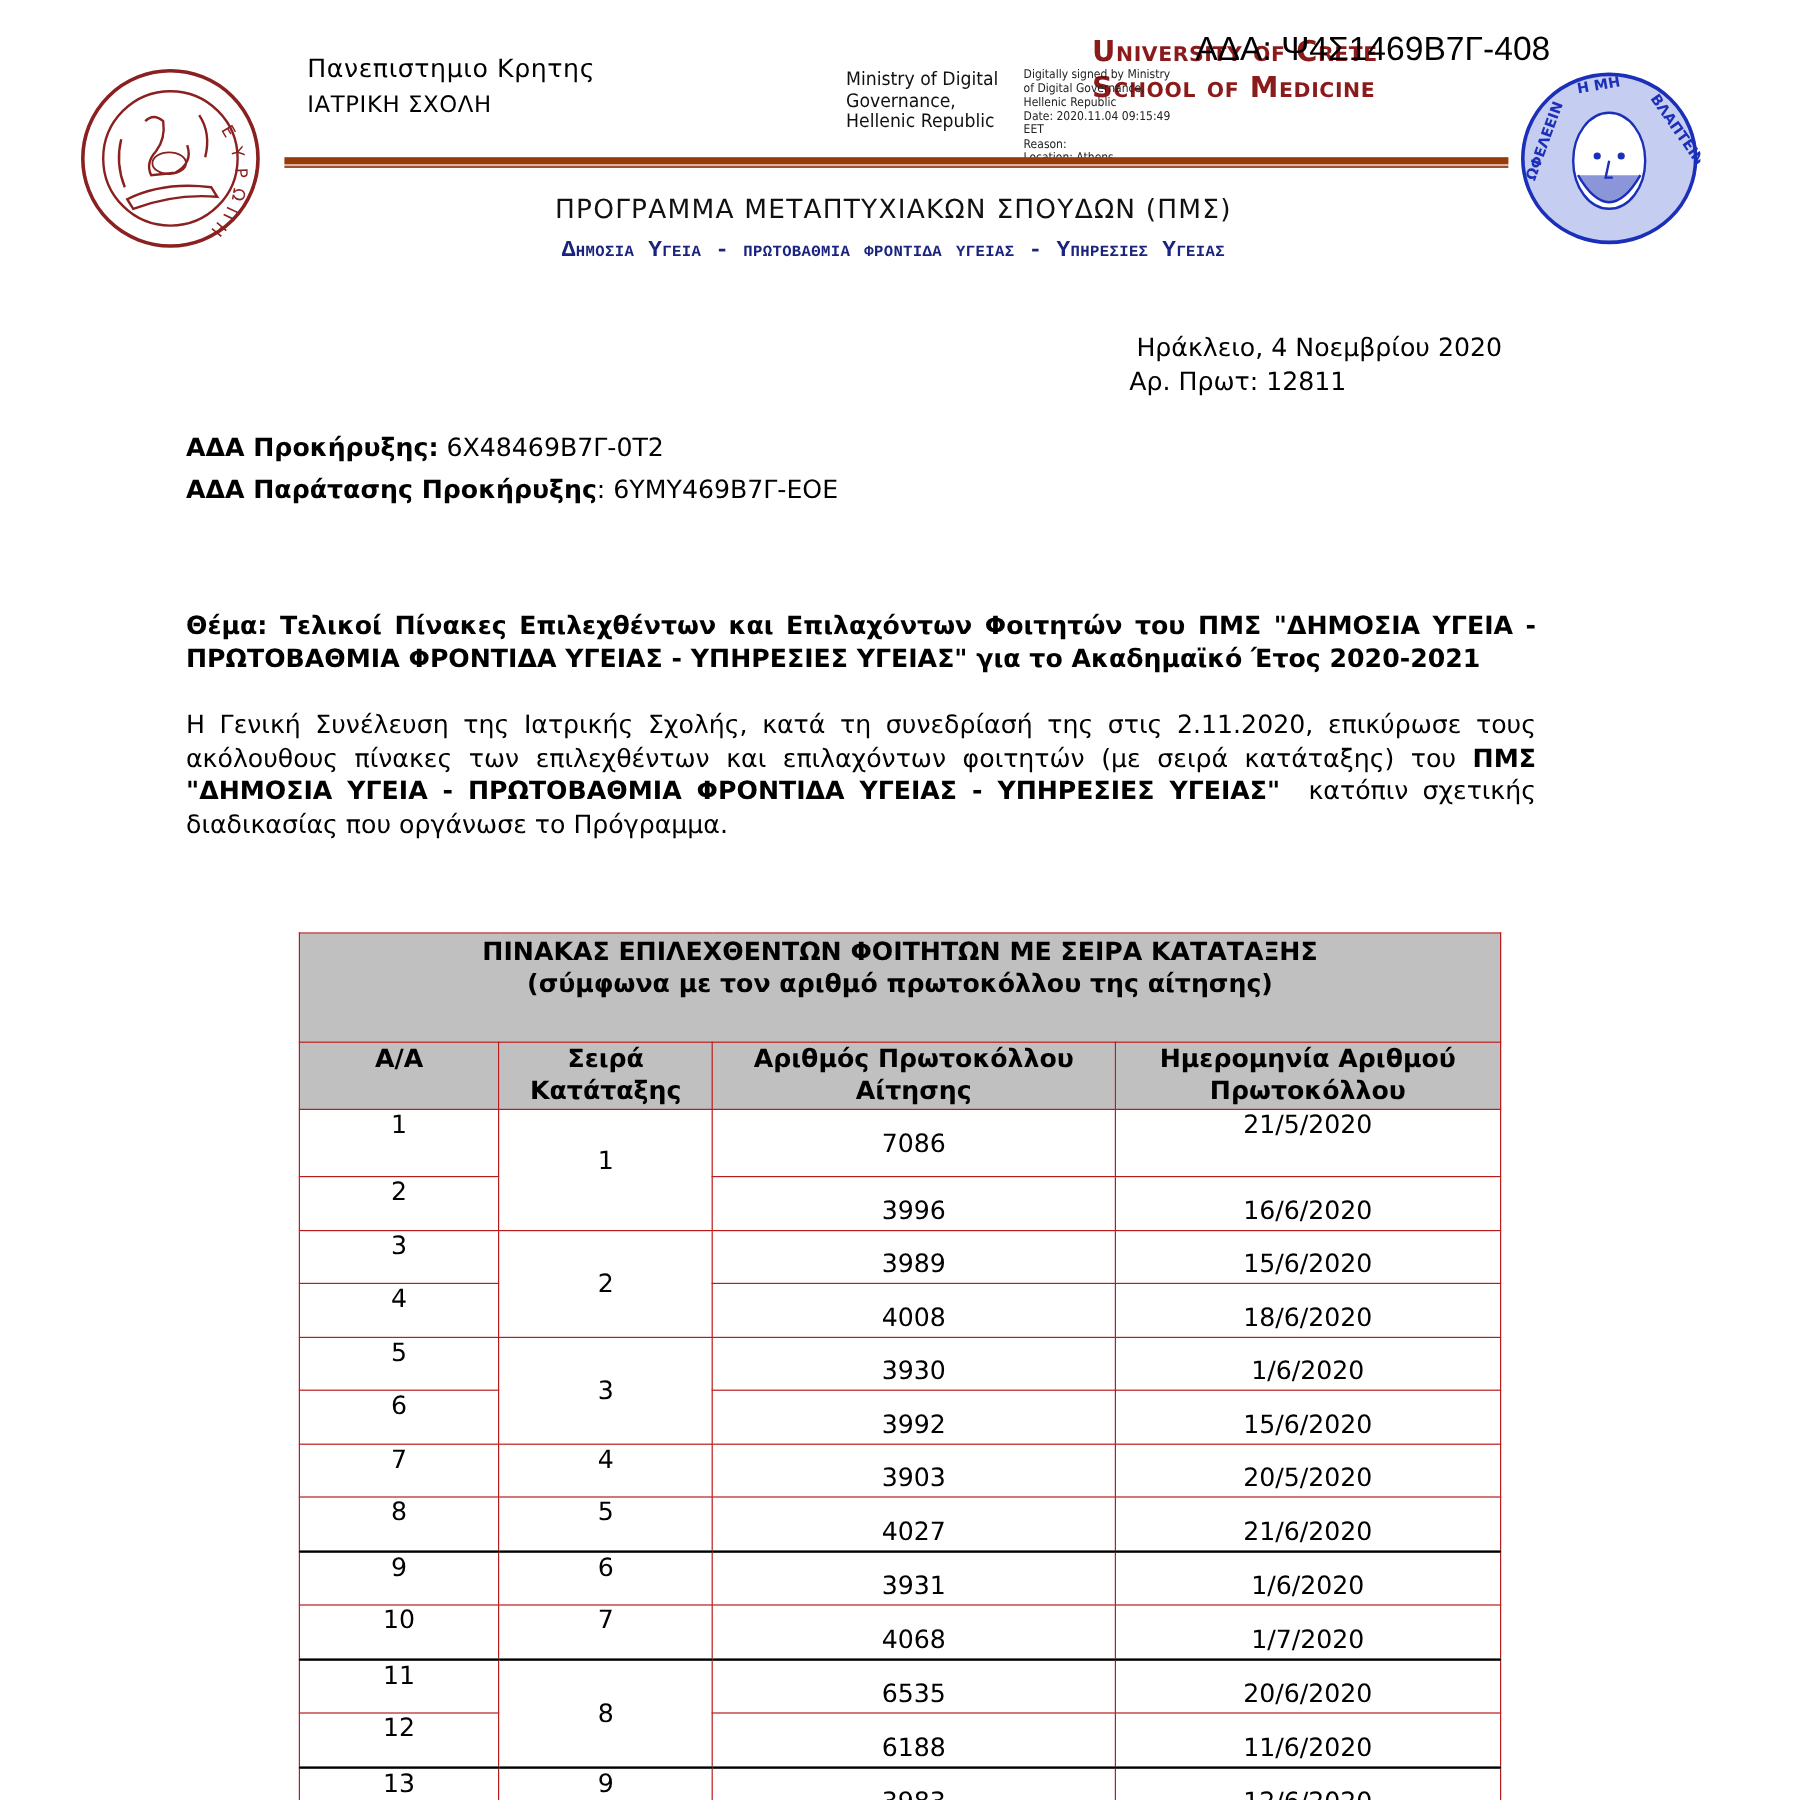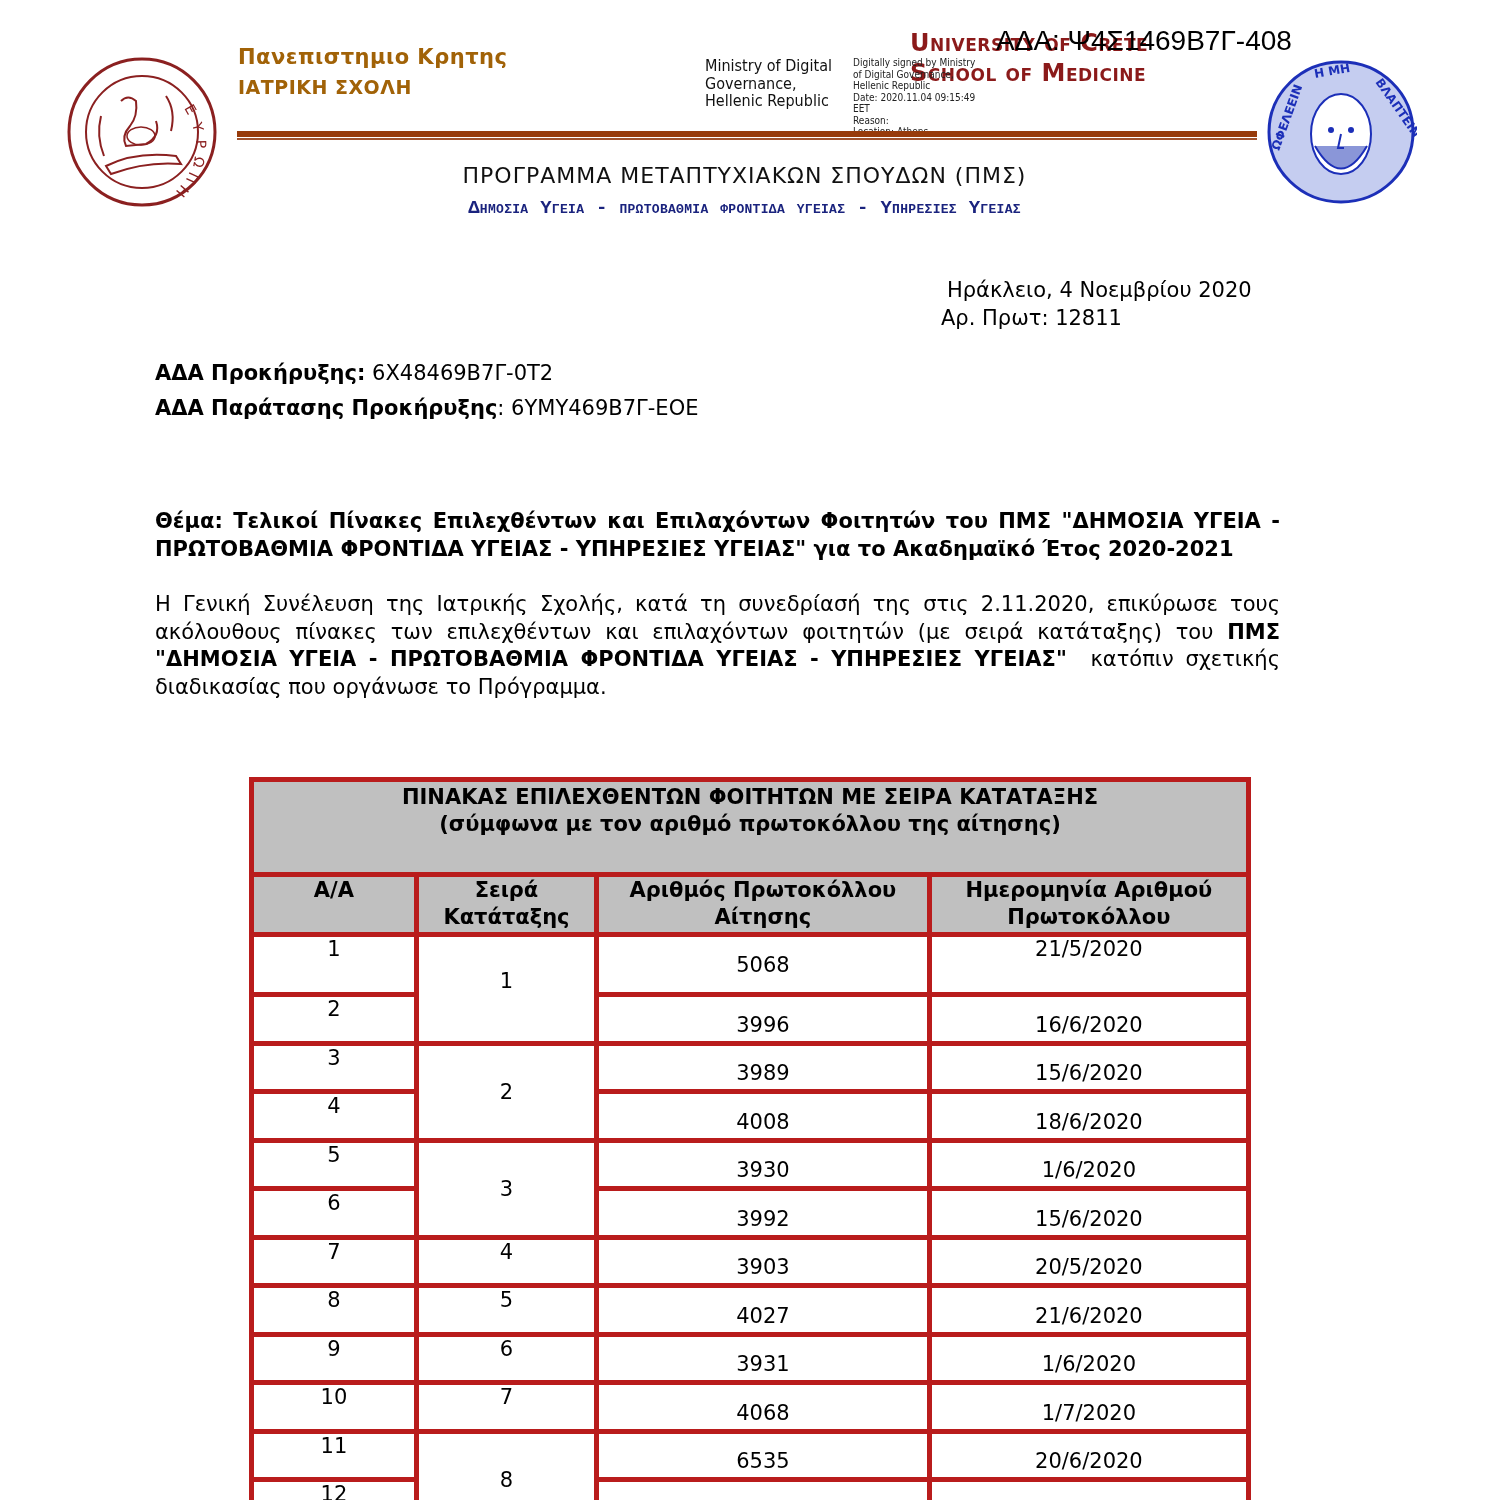--- a/index.html
+++ b/index.html
@@ -2,21 +2,21 @@
 <html><head>
 <meta charset="utf-8">
 <style>
   html, body { margin:0; padding:0; background:#ffffff; }
   body { width:1500px; height:1500px; position:relative; overflow:hidden; font-family:"DejaVu Sans", sans-serif; color:#000; }
   .abs { position:absolute; }
 
   
   .logo-left { left:66px; top:56px; width:152px; height:152px; }
   .logo-right { left:1265px; top:56px; width:152px; height:150px; }
-  .uni-gr { left:238px; top:42px; color:#a16207; font-weight:bold; font-size:21px; line-height:30px; letter-spacing:0.5px; }
+  .uni-gr { left:256px; top:42px; color:#000000; font-weight:normal; font-size:21px; line-height:30px; letter-spacing:0.5px; }
   .uni-en { left:910px; top:28px; color:#8b1a1a; font-weight:bold; font-size:24px; line-height:30px; letter-spacing:0.5px; }
   .ministry { left:705px; top:58px; font-family:"DejaVu Sans", sans-serif; font-size:15.5px; line-height:17.5px; color:#111; transform:scaleX(0.93); transform-origin:left top; }
   .sig { left:853px; top:57px; font-size:10px; line-height:11.5px; color:#222; transform:scaleX(0.9); transform-origin:left top; }
   .ada-top { left:996px; top:25px; font-family:"Liberation Sans", sans-serif; font-size:28px; color:#000; }
   .rule1 { left:237px; top:131px; width:1020px; height:6px; background:#973b0b; }
   .rule2 { left:237px; top:138px; width:1020px; height:2px; background:#a0522d; }
 
   .prog-title { left:0; width:1489px; top:163px; text-align:center; font-size:22px; letter-spacing:1px; color:#111; }
   .prog-sub { left:0; width:1489px; top:197px; text-align:center; font-size:19px; font-weight:bold; color:#1a237e; letter-spacing:0.3px;font-family:Liberation Mono, monospace; }
 
@@ -24,21 +24,21 @@
   .prot { left:941px; top:306px; font-size:21px; }
 
   .ada-line { left:155px; font-size:21px; }
   .ada-line b { font-weight:bold; }
 
   .subject { left:155px; top:508px; width:1125px; font-size:21px; font-weight:bold; line-height:27.5px; text-align:justify; }
   .body-p { left:155px; top:591px; width:1125px; font-size:21px; line-height:27.5px; text-align:justify; }
 
   
   table.main { position:absolute; left:249px; top:777px; width:1002px; border-collapse:collapse; font-size:21px; }
-  table.main td, table.main th { border:5px solid #b91c1c; padding:0; }
+  table.main td, table.main th { border:1px solid #b91c1c; padding:0; }
   .cap { background:#c0c0c0; font-weight:bold; text-align:center; height:88px; vertical-align:top; padding-top:2px !important; line-height:27px; }
   .hdr th { background:#c0c0c0; font-weight:bold; height:55px; vertical-align:top; line-height:27px; }
   .c1 { width:165px; } .c2 { width:177px; } .c3 { width:334px;margin-top:44px; } .c4 { width:320px; }
   td { text-align:center; }
   td.aa { vertical-align:top; }
   tr.r td { height:39.5px; }
   tr.r.tall td { height:55px; }
   .v-bot { vertical-align:bottom; padding-bottom:4px !important; }
   .v-top { vertical-align:top; }
   tr.thick td { border-top:2px solid #000; }
@@ -139,21 +139,21 @@
   <tr class="hdr">
     <th class="c1">Α/Α</th>
     <th class="c2">Σειρά Κατάταξης</th>
     <th class="c3">Αριθμός Πρωτοκόλλου Αίτησης</th>
     <th class="c4">Ημερομηνία Αριθμού Πρωτοκόλλου</th>
   </tr>
 
   <tr class="r tall">
     <td class="aa">1</td>
     <td rowspan="2" style="padding-bottom:16px;">1</td>
-    <td>5068</td>
+    <td>7086</td>
     <td class="v-top">21/5/2020</td>
   </tr>
   <tr class="r">
     <td class="aa">2</td>
     <td class="v-bot">3996</td>
     <td class="v-bot">16/6/2020</td>
   </tr>
 
   <tr class="r">
     <td class="aa">3</td>

